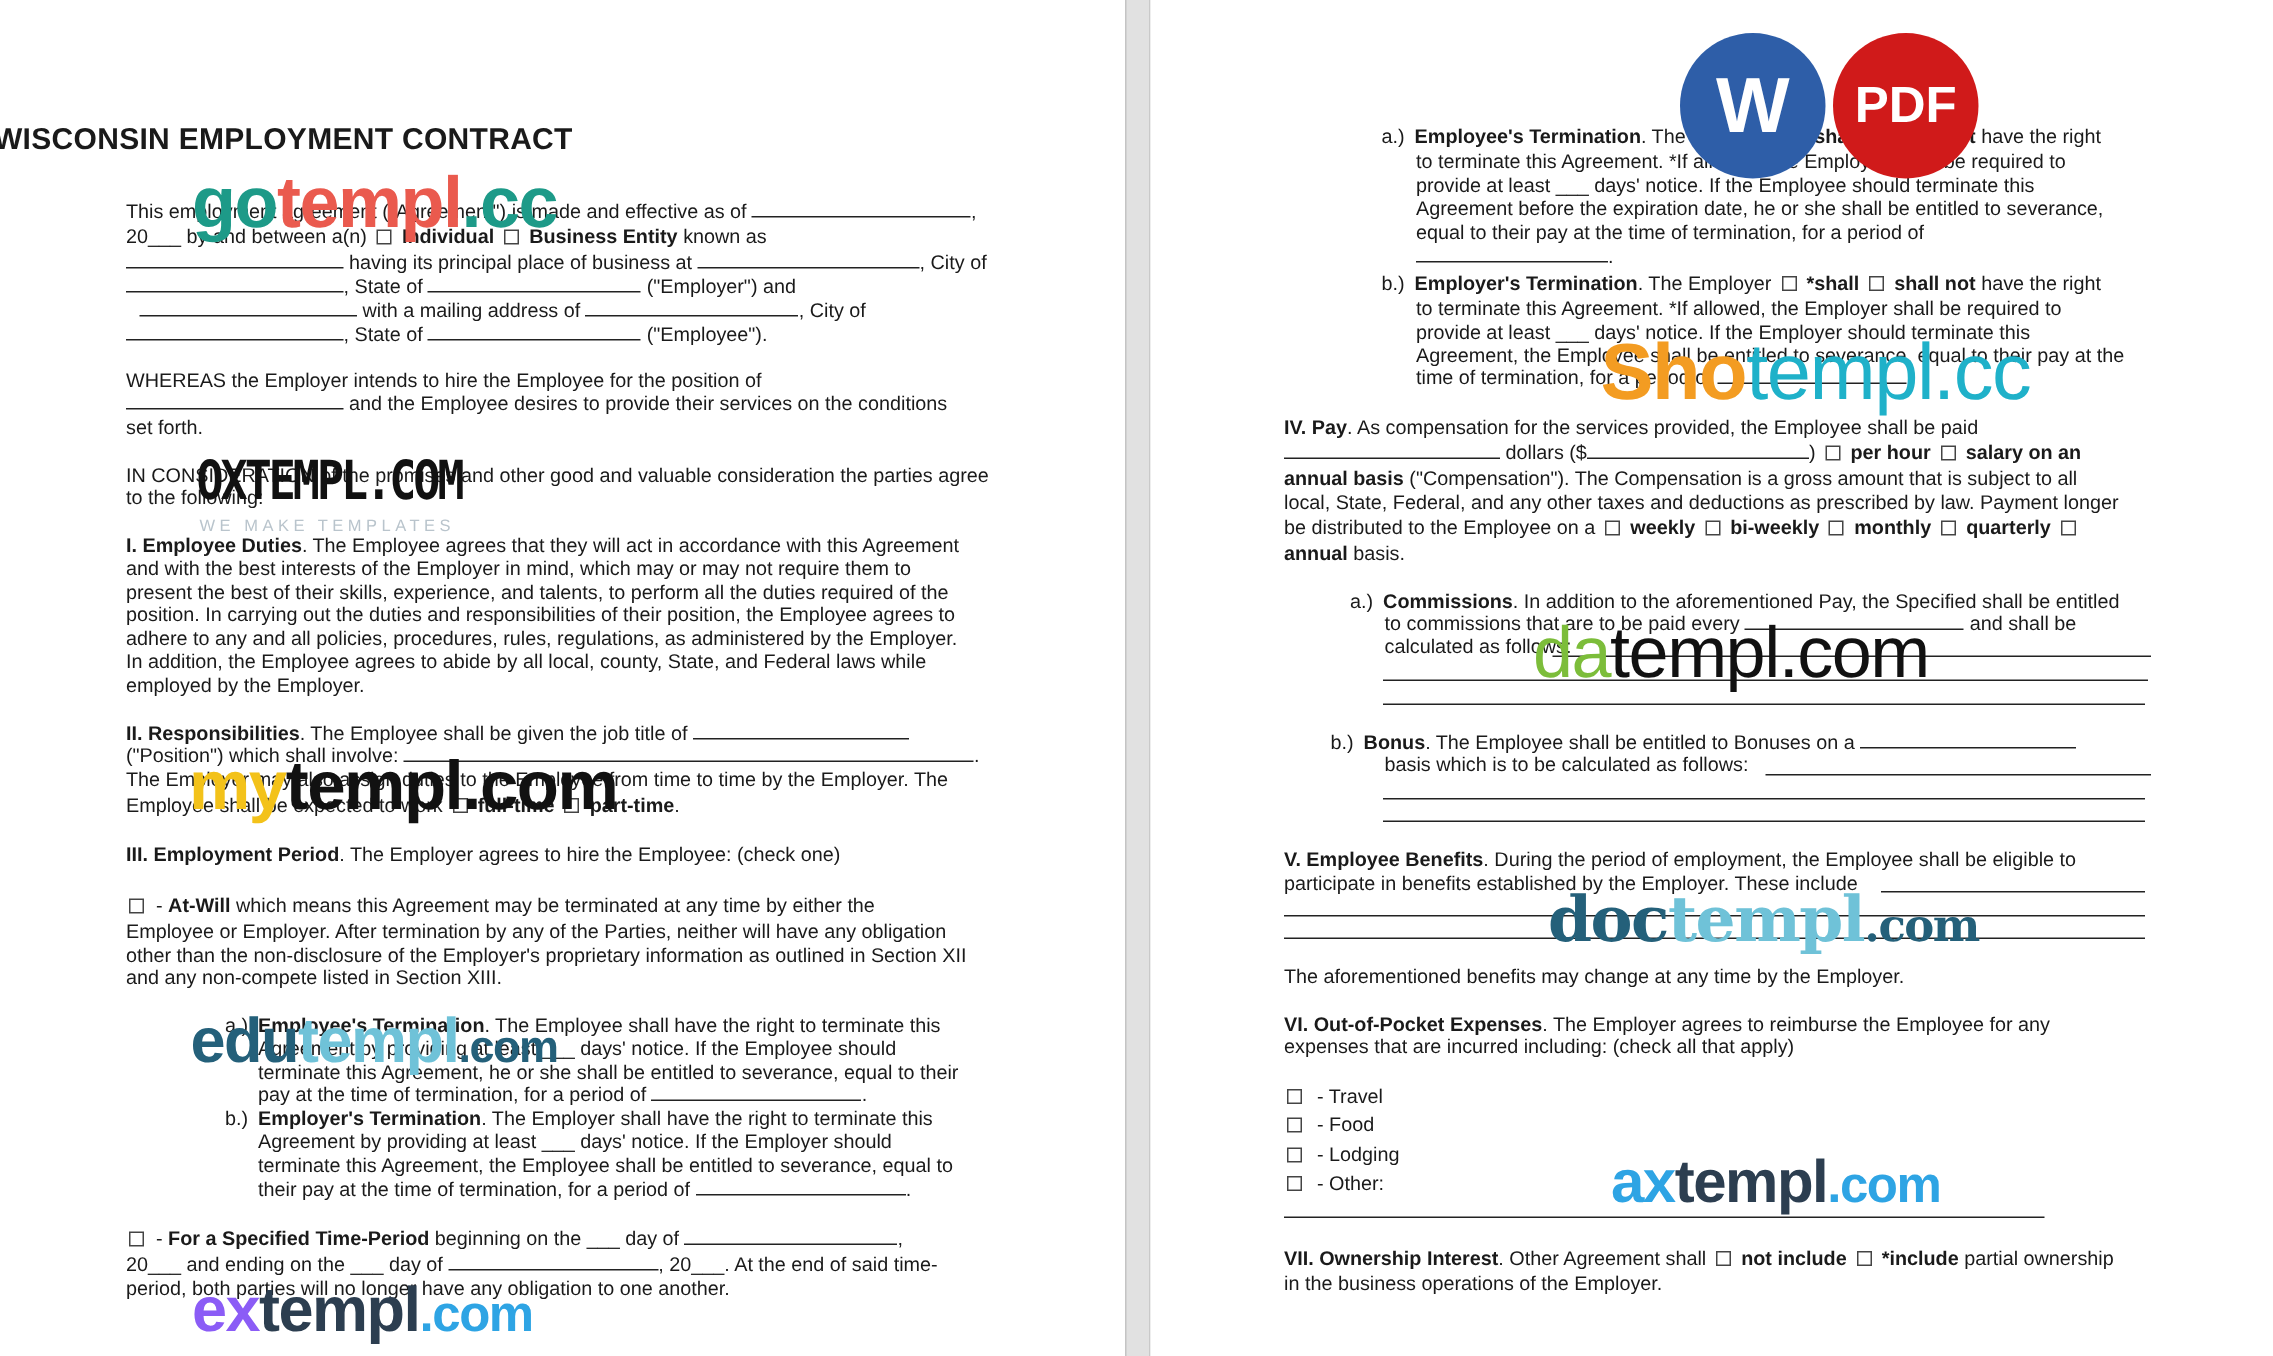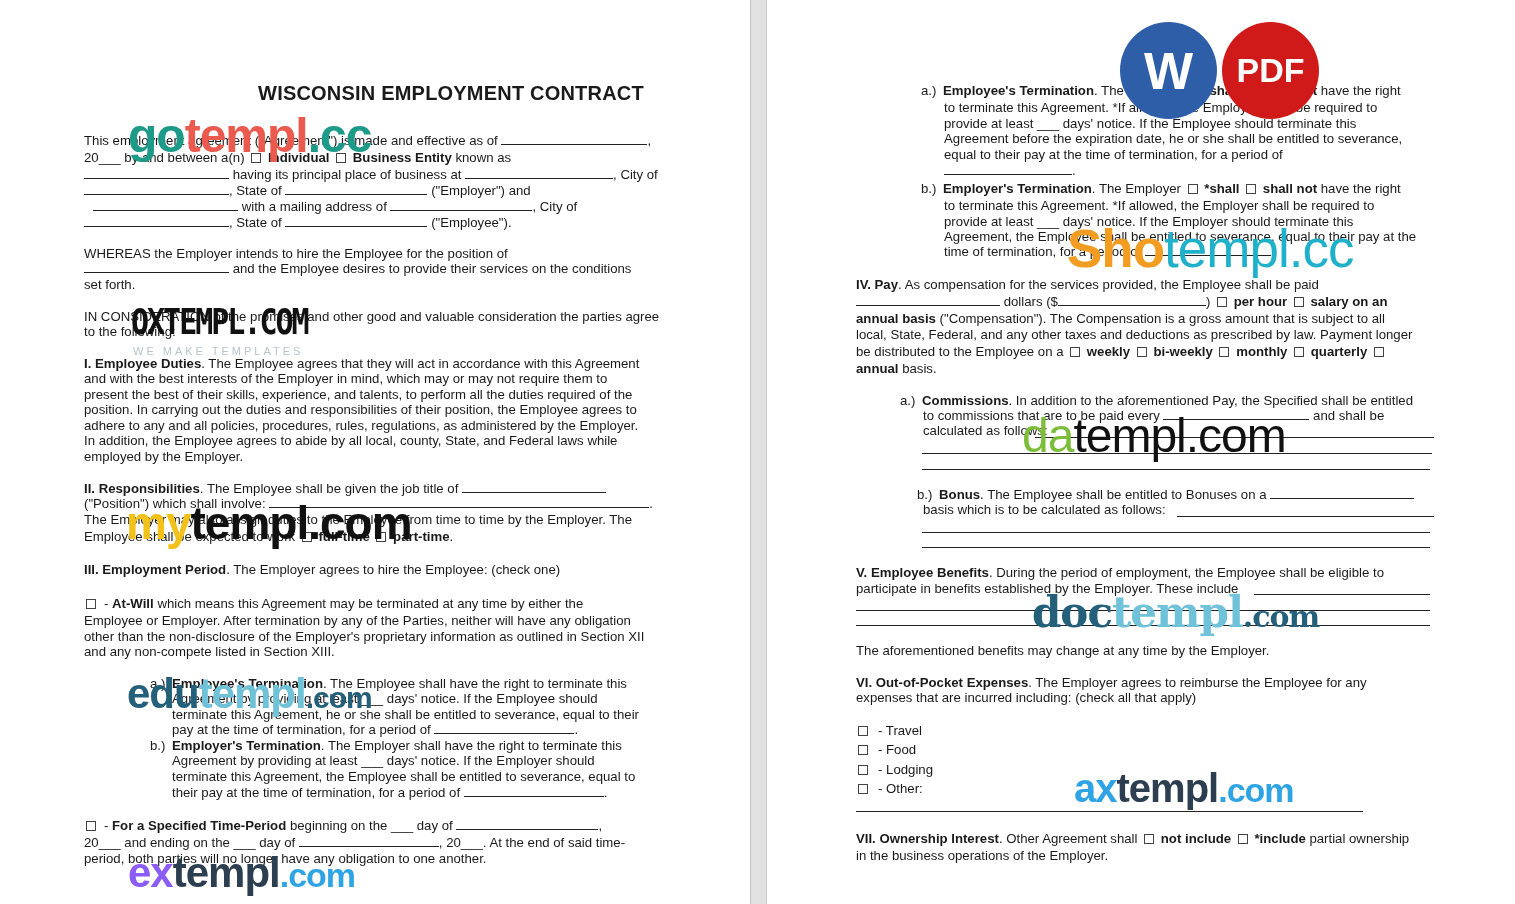--- a/index.html
+++ b/index.html
@@ -5,21 +5,21 @@
   * { box-sizing: border-box; margin: 0; padding: 0; }
   html, body { width: 1515px; height: 904px; overflow: hidden; background: #ffffff; }
   body { position: relative; font-family: "Liberation Sans", sans-serif; color: #1a1a1a; }
 
   .page { position: absolute; top: 0; height: 904px; background: #fff; overflow: hidden; }
   #page-left { left: 0; width: 750px; }
   #page-right { left: 767px; width: 748px; }
   .gutter { position: absolute; left: 750px; top: 0; width: 17px; height: 904px;
             background: #e1e1e1; border-left: 1px solid #c4c4c4; border-right: 1px solid #c9c9c9; }
 
-  .doc-title { position: absolute; left: 0; width: 906px; top: 82px; text-align: center;
+  .doc-title { position: absolute; left: 0; width: 906px; top: 82px; text-align: left;
                font-weight: bold; font-size: 20px; letter-spacing: 0.2px; padding-left: 0; }
   .doc-title span { display: inline-block; margin-left: -4px; }
 
   .line { position: absolute; font-size: 13.2px; line-height: 15.6px; white-space: nowrap; }
   .b { font-weight: bold; }
   .blank { display: inline-block; border-bottom: 1px solid #222; height: 12px; vertical-align: baseline; }
   .cb { display: inline-block; width: 10px; height: 10px; border: 1px solid #444; vertical-align: -1px; margin: 0 3px; background: #fff; }
   .rule { position: absolute; border-bottom: 1px solid #222; height: 1px; }
 
   .wm { position: absolute; font-weight: bold; white-space: nowrap; pointer-events: none; line-height: 1; }
@@ -247,21 +247,21 @@
     <span class="blank" style="width:146px"></span>
     <span>and shall be</span>
   </div>
   <div class="line" style="left:156px;top:423px;">
     <span>calculated as follows:</span>
   </div>
   <div class="rule" style="left:268px;top:437px;width:399px;"></div>
   <div class="rule" style="left:155px;top:453px;width:510px;"></div>
   <div class="rule" style="left:155px;top:469px;width:508px;"></div>
 
-  <div class="line" style="left:150px;top:487px;text-align:center;">
+  <div class="line" style="left:120px;top:487px;text-align:center;">
     <span>b.)</span>
     <span class="b" style="margin-left:3px">Bonus</span><span>. The Employee shall be entitled to Bonuses on a</span>
     <span class="blank" style="width:144px"></span>
   </div>
   <div class="line" style="left:156px;top:502px;">
     <span>basis which is to be calculated as follows:</span>
   </div>
   <div class="rule" style="left:410px;top:516px;width:257px;"></div>
   <div class="rule" style="left:155px;top:532px;width:508px;"></div>
   <div class="rule" style="left:155px;top:547px;width:508px;"></div>

